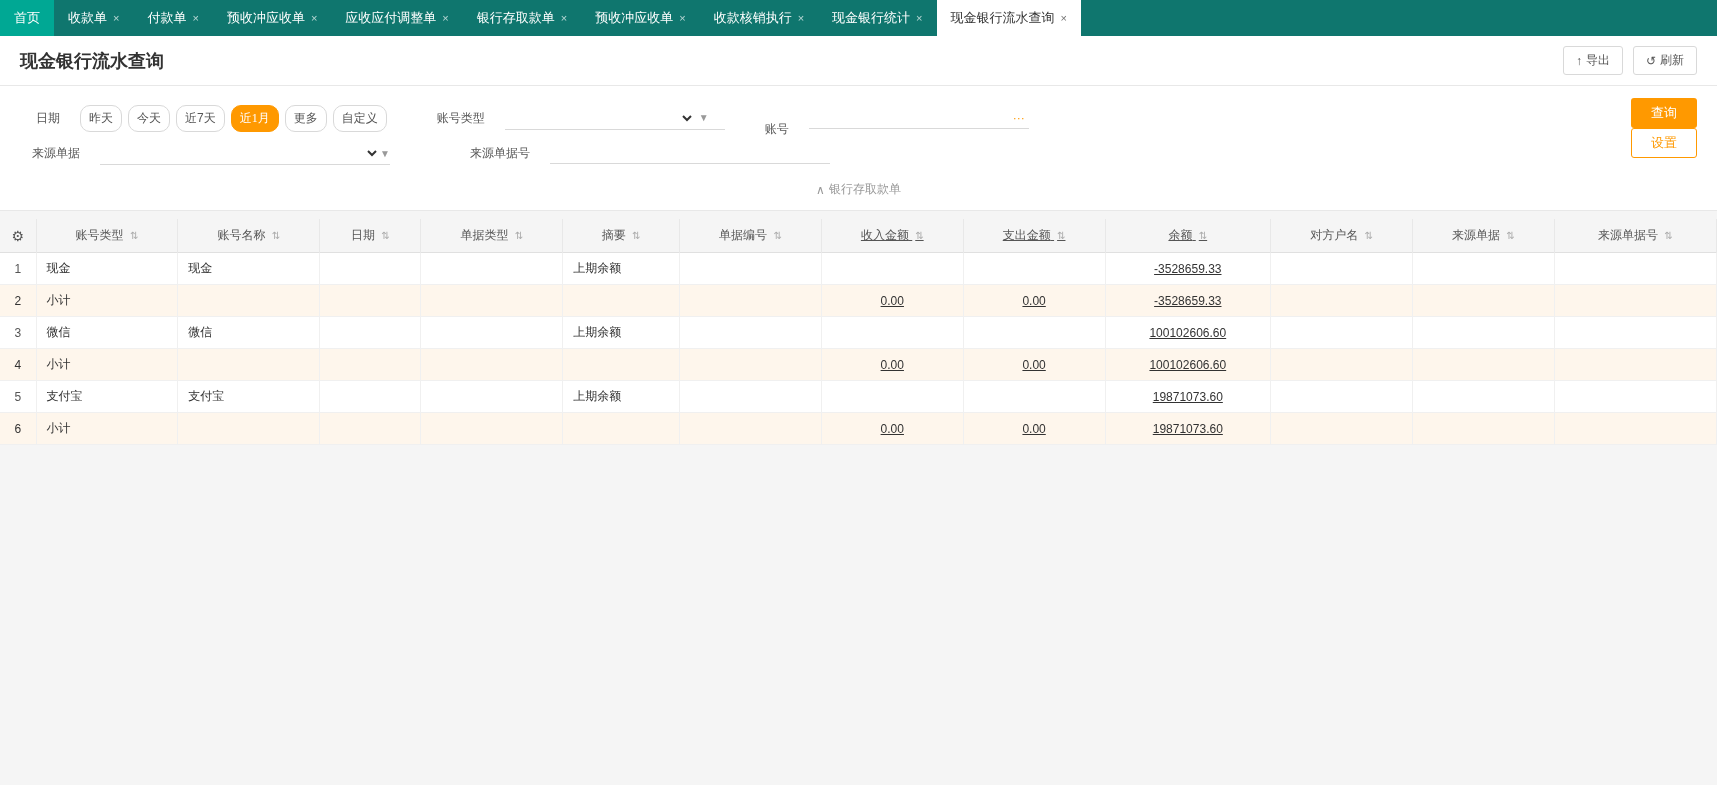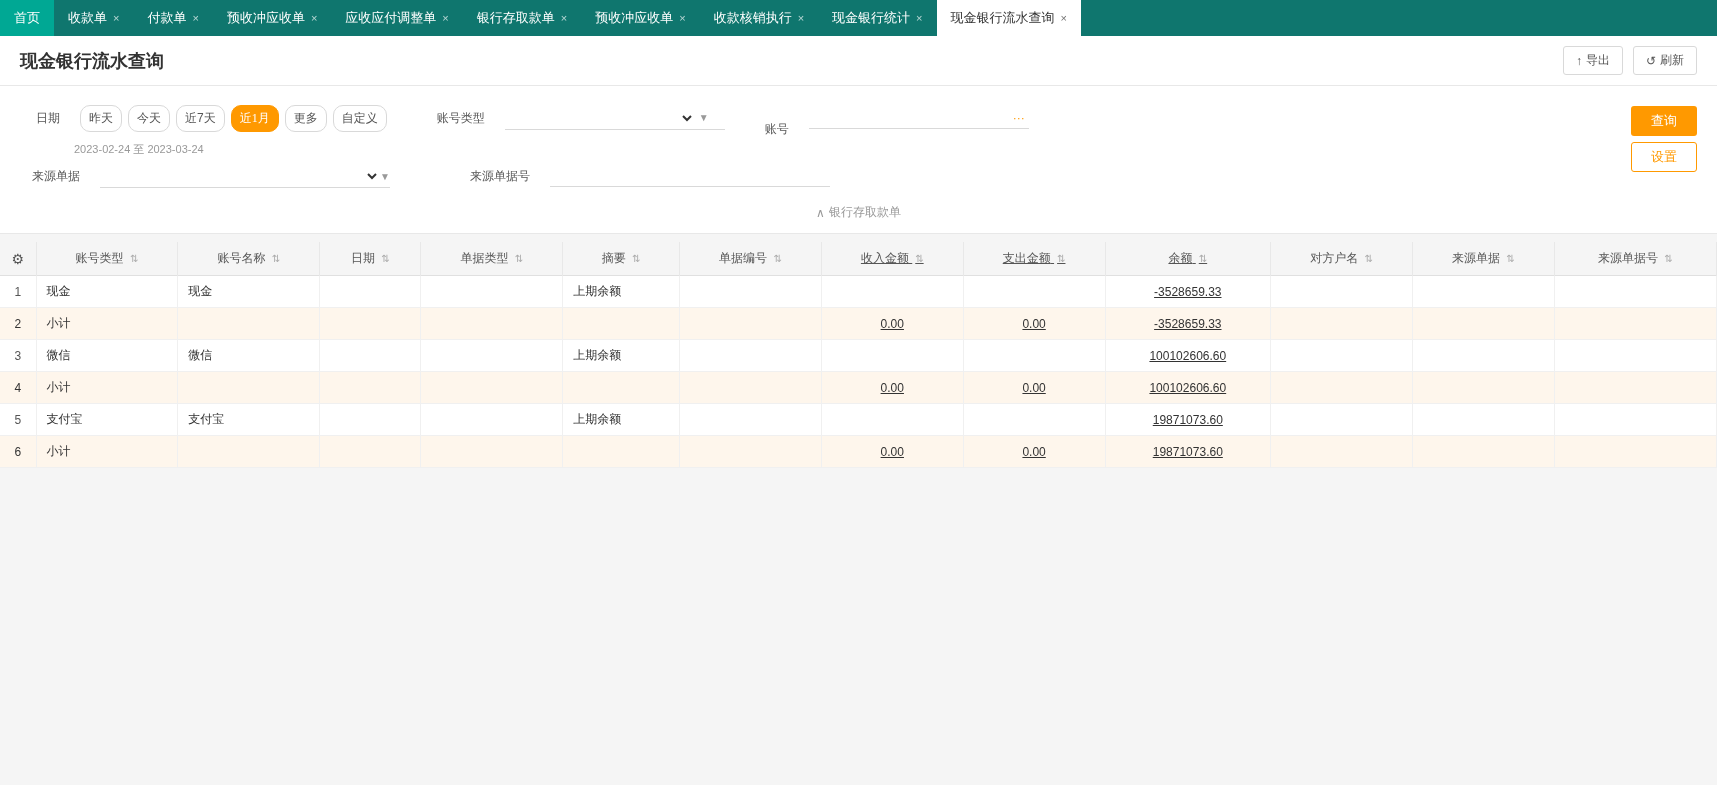--- a/index.html
+++ b/index.html
@@ -342,38 +342,35 @@
           </select>
           <span class="chevron-icon">▼</span>
         </div>
         <span style="margin-left:20px; color:#555; font-size:12px;margin-top:23px;">账号</span>
         <div class="account-no-wrapper">
           <input class="filter-input" style="border: none; width: 200px;" type="text" value="">
           <span class="dots-btn">···</span>
         </div>
       </div>
 
-      <div style="margin-left:50px; margin-bottom:8px;">
-        <span class="date-range-text">2023-02-24 至 2023-03-24</span>
-      </div>
 
       <div class="filter-row source-row">
         <span class="source-label">来源单据</span>
         <div class="source-select-wrap">
           <select class="filter-select" style="border:none; border-bottom:none; width:280px;">
             <option value=""></option>
           </select>
           <span class="chevron-icon">▼</span>
         </div>
         <span style="margin-left:60px; color:#555; font-size:12px;">来源单据号</span>
         <input class="source-input" type="text" value="" style="">
       </div>
     </div>
 
-    <div style="display:flex; flex-direction:column; gap:6px; margin-left:20px; margin-top:8px;">
+    <div style="display:flex; flex-direction:column; margin-left:20px; margin-top:0;">
       <button class="btn-query">查询</button>
       <button class="btn-settings">设置</button>
     </div>
   </div>
 
   <div class="collapse-bar">
     <span>
       <span>∧</span>
       <span>银行存取款单</span>
     </span>

